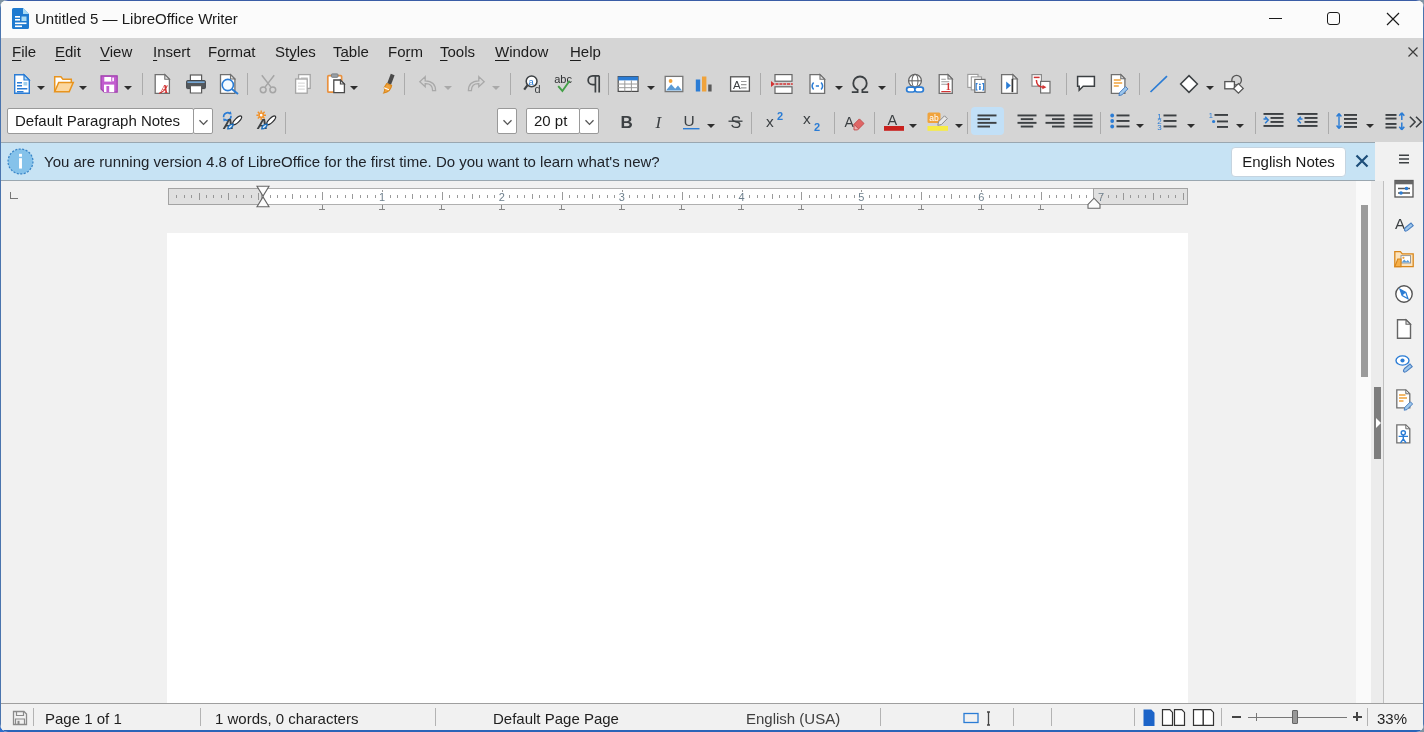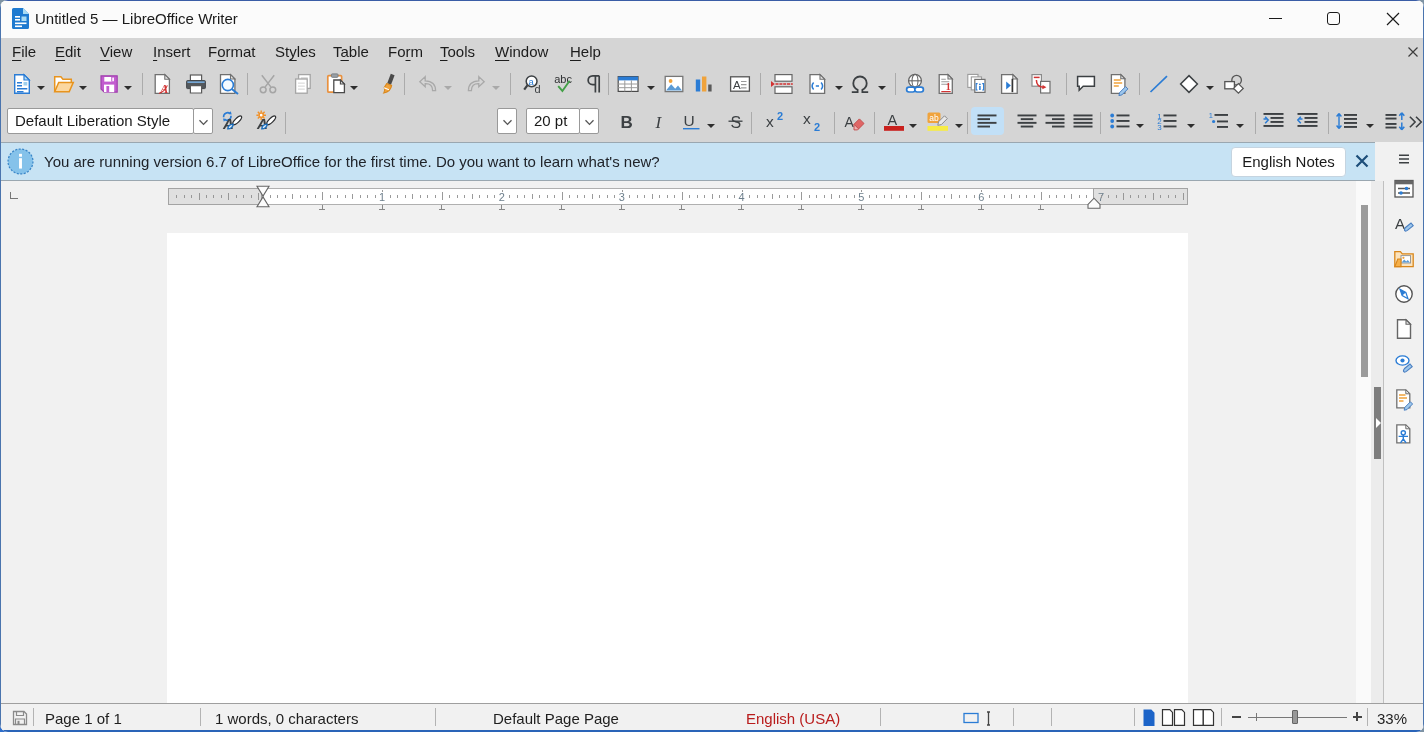--- a/index.html
+++ b/index.html
@@ -313,21 +313,21 @@
       </svg>
     </div>
 <div class="dar" style="left:1206px;top:86px"></div>
 <div class="ic" style="left:1222px;top:72px;width:24px;height:24px">
       <svg width="24" height="24" viewBox="0 0 24 24">
         <circle cx="14.6" cy="8.2" r="4.8" fill="none" stroke="#555" stroke-width="1.3"></circle>
         <rect x="2.8" y="9.6" width="9.6" height="7.2" fill="#fff" stroke="#555" stroke-width="1.3"></rect>
         <path d="M16.4 11.6 l4.8 4.8 -4.8 4.8 -4.8-4.8 z" fill="#fff" stroke="#555" stroke-width="1.3"></path>
       </svg>
     </div>
-<div class="combo" style="left:7px;width:187px">Default Liberation Style</div>
+<div class="combo" style="left:7px;width:187px">Default Paragraph Notes</div>
 <div class="cbtn" style="left:193px">
       <svg width="11" height="7" viewBox="0 0 11 7">
         <path d="M1.5 1.2 L5.5 5.4 L9.5 1.2" fill="none" stroke="#555" stroke-width="1.3"></path>
       </svg>
     </div>
 <div class="cbtn" style="left:497px">
       <svg width="11" height="7" viewBox="0 0 11 7">
         <path d="M1.5 1.2 L5.5 5.4 L9.5 1.2" fill="none" stroke="#555" stroke-width="1.3"></path>
       </svg>
     </div>
@@ -528,21 +528,21 @@
       </svg>
     </div>
 <div class="abs" style="left:1408px;top:115px"><svg width="16" height="14" viewBox="0 0 18 16">
         <path d="M2 2 l6 6 -6 6 M9 2 l6 6 -6 6" fill="none" stroke="#3c4043" stroke-width="1.8"></path>
       </svg></div>
 <div class="abs" style="left:7px;top:147.5px"><svg width="27" height="27" viewBox="0 0 26 26">
 <circle cx="13" cy="13" r="12" fill="#85c2ea" stroke="#3a86c8" stroke-width="1.2" stroke-dasharray="2,1.4"></circle>
 <rect x="11.6" y="9.8" width="2.8" height="10" fill="#fff"></rect>
         <rect x="11.6" y="5.6" width="2.8" height="2.8" fill="#fff"></rect>
 </svg></div>
-<div class="abs" style="left:44px;top:153px;font-size:15px;color:#20242a">You are running version 6.7 of LibreOffice for the first time. Do you want to learn what's new?</div>
+<div class="abs" style="left:44px;top:153px;font-size:15px;color:#20242a">You are running version 4.8 of LibreOffice for the first time. Do you want to learn what's new?</div>
 <div class="abs" style="left:1231px;top:147px;width:115px;height:30px;background:#fff;border:1px solid #c5d4e0;border-radius:4px;font-size:15px;color:#1a1a1a;text-align:center;line-height:28px">English Notes</div>
 <div class="abs" style="left:1355px;top:154px"><svg width="14" height="14" viewBox="0 0 14 14">
         <path d="M1.5 1.5 L12.5 12.5 M12.5 1.5 L1.5 12.5" stroke="#1d4e79" stroke-width="2.2"></path>
       </svg></div>
 <div class="abs" style="left:10px;top:192px;width:8px;height:7px;border-left:1.5px solid #777;border-bottom:1.5px solid #777"></div>
 <div class="abs" style="left:167.5px;top:188px;width:1020.0px;height:16.5px;background:#fff;border:1px solid #b0b0b0"></div>
 <div class="abs" style="left:167.5px;top:188px;width:94.5px;height:16.5px;background:#e0e0e0;border:1px solid #a3a3a3"></div>
 <div class="abs" style="left:1093px;top:188px;width:94.5px;height:16.5px;background:#e0e0e0;border:1px solid #a3a3a3"></div>
 <div class="rnum" style="left:372.0px">1</div>
 <div class="rnum" style="left:491.9px">2</div>
@@ -784,21 +784,21 @@
 <div class="ssep" style="left:1221px"></div>
 <div class="ssep" style="left:1367px"></div>
 <div class="abs" style="left:12px;top:710px"><svg width="16" height="16" viewBox="0 0 16 16">
 <path d="M1.5 1.5 h10.5 l2.5 2.5 v10.5 h-13 z" fill="none" stroke="#8a8a8a" stroke-width="1.3"></path>
 <path d="M4.5 1.5 h7 v4 h-7 z M3.5 14.5 v-5.5 h9 v5.5" fill="none" stroke="#8a8a8a" stroke-width="1.2"></path>
 <rect x="5.5" y="10.8" width="2" height="3.5" fill="#8a8a8a"></rect>
       </svg></div>
 <div class="abs" style="left:45px;font-size:15px;color:#1e1e1e;top:710px">Page 1 of 1</div>
 <div class="abs" style="left:215px;font-size:15px;color:#1e1e1e;top:710px">1 words, 0 characters</div>
 <div class="abs" style="left:493px;font-size:15px;color:#1e1e1e;top:710px">Default Page Page</div>
-<div class="abs" style="left:746px;font-size:15px;color:#b91c1c;top:710px">English (USA)</div>
+<div class="abs" style="left:746px;font-size:15px;color:#404040;top:710px">English (USA)</div>
 <div class="abs" style="left:963px;top:710px"><svg width="32" height="17" viewBox="0 0 32 17">
 <rect x="1" y="3.5" width="14" height="9" fill="none" stroke="#2a7cd5" stroke-width="1.3"></rect>
 <path d="M24 2 h3 M25.5 2 v13 M24 15 h3" stroke="#444" stroke-width="1.3" fill="none"></path>
       </svg></div>
 <div class="abs" style="left:1143px;top:709px"><svg width="76" height="18" viewBox="0 0 76 18">
 <path d="M0.5 0.5 h7.8 l3.2 3.2 v13.3 h-11 z" fill="#1c64c8"></path>
 <g stroke="#333" stroke-width="1.2" fill="#fff">
 <path d="M19.5 .7 h7.3 l2.7 2.7 v13 h-10 z"></path>
           <path d="M31.5 .7 h7.3 l2.7 2.7 v13 h-10 z"></path>
 <path d="M50.5 .7 h9.8 v15.7 h-9.8 z"></path>

